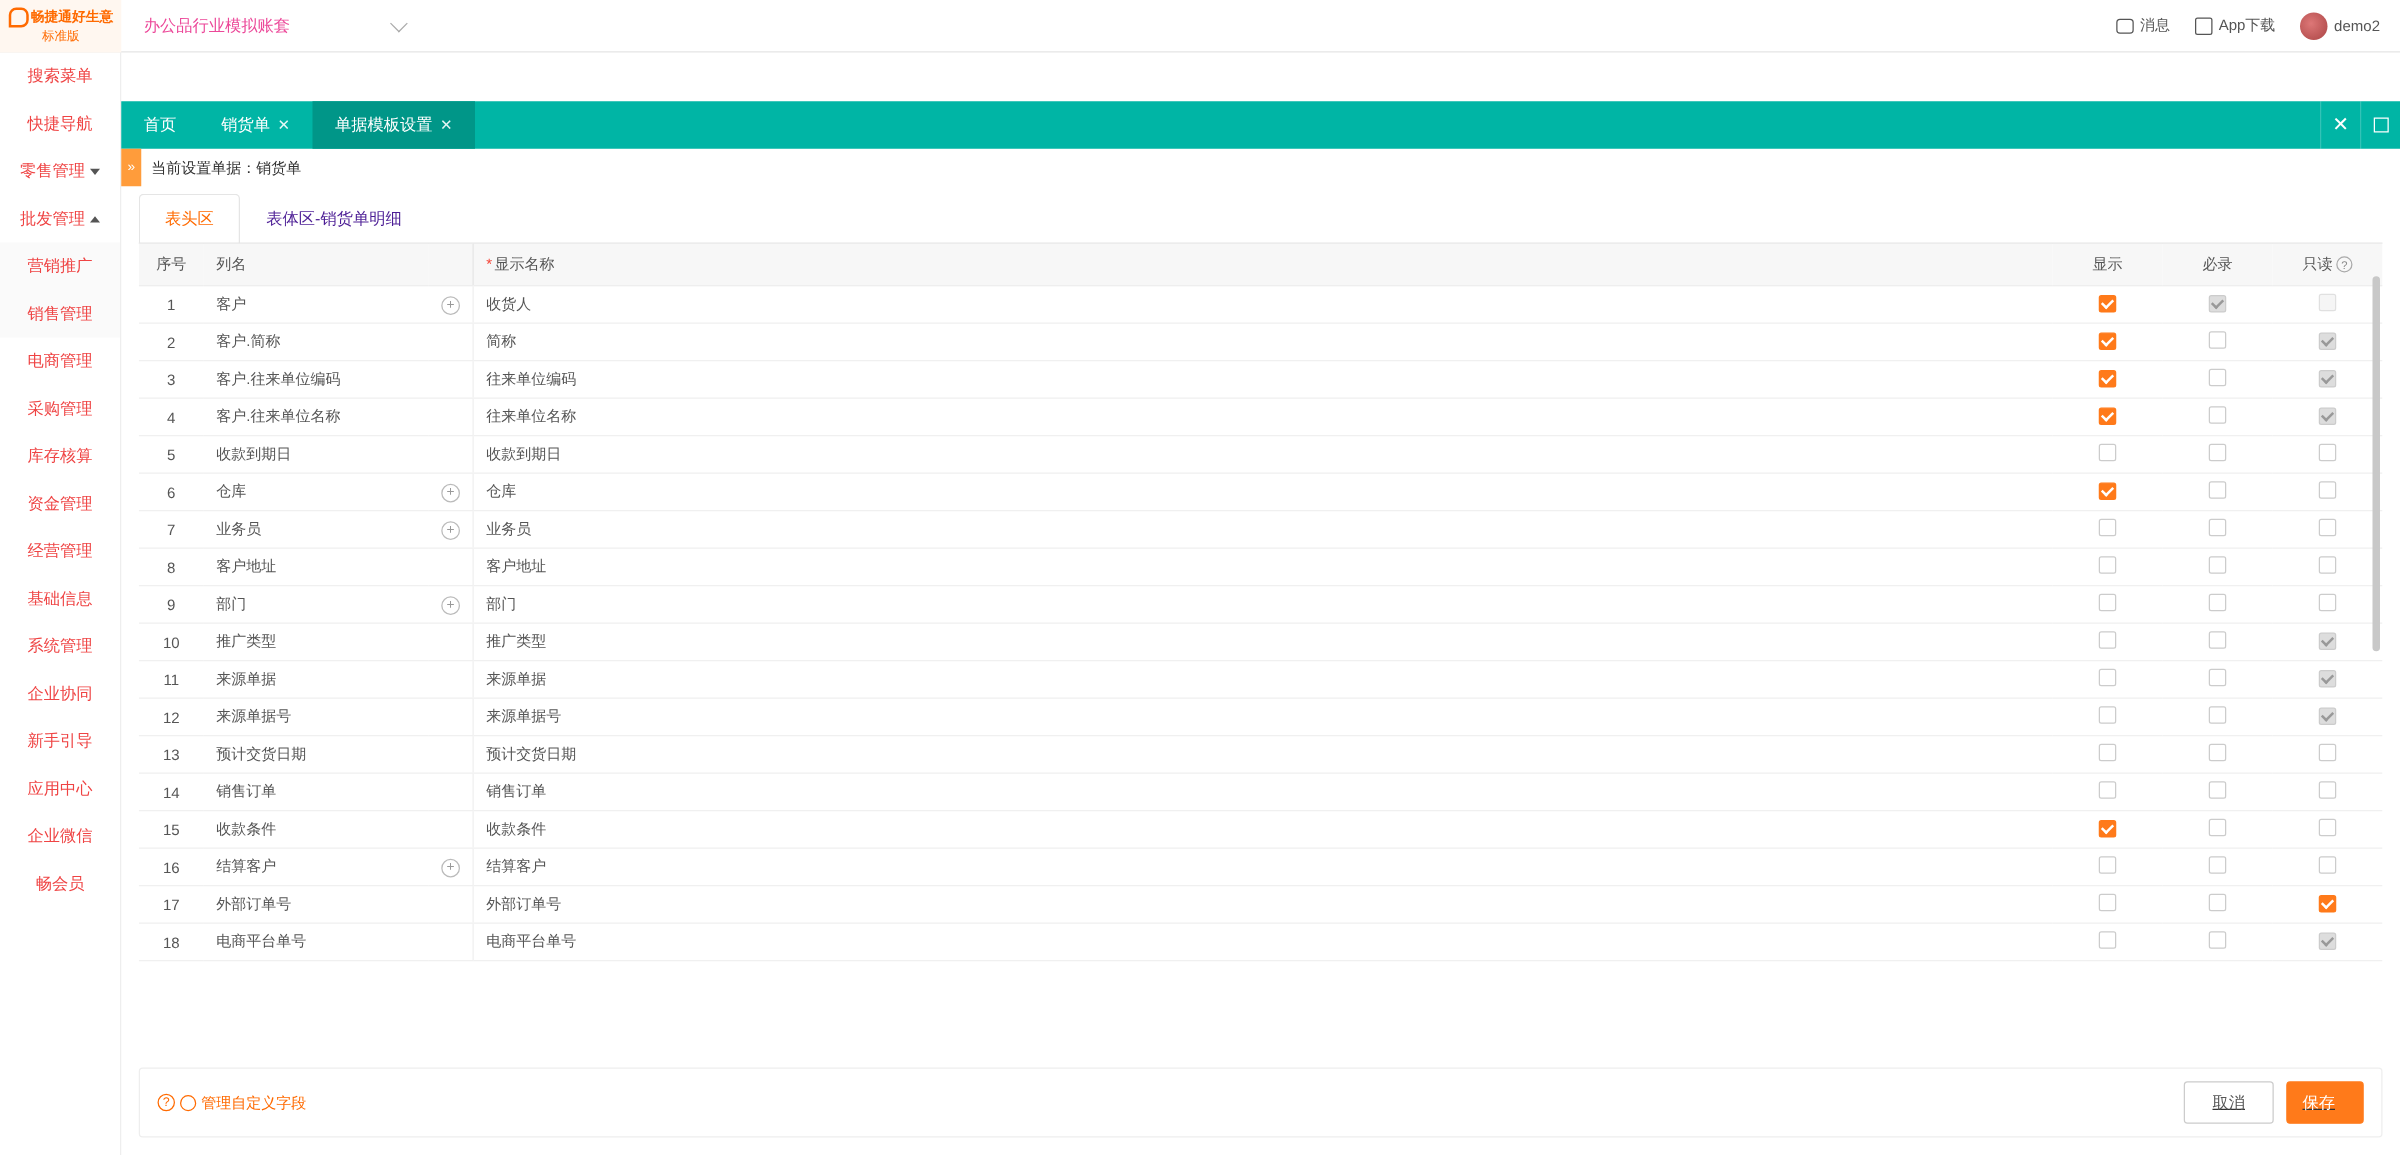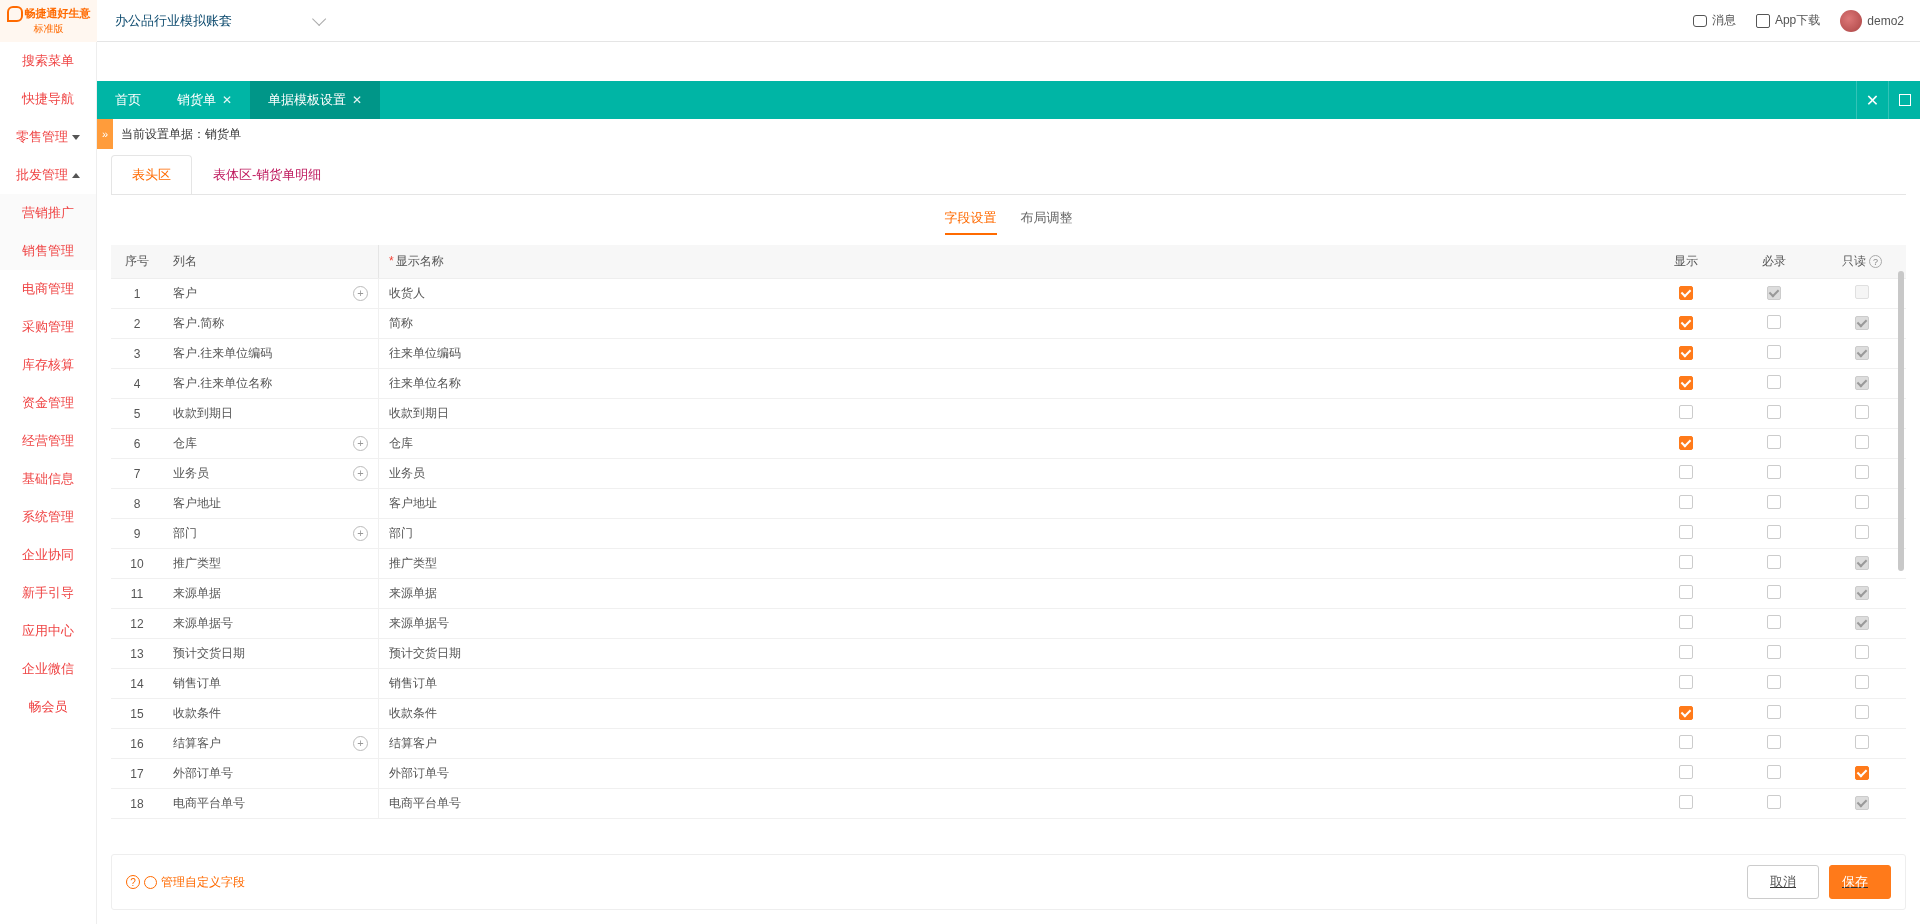--- a/index.html
+++ b/index.html
@@ -5,21 +5,21 @@
 * { box-sizing: border-box; margin: 0; padding: 0; }
 body { font-family: "Microsoft YaHei", Arial, sans-serif; font-size: 12px; color: #333; background: #fff; overflow: hidden; }
 
 
 .topbar { height: 42px; display: flex; align-items: center; border-bottom: 1px solid #e5e5e5; padding: 0 16px 0 0; }
 .logo-block { width: 97px; height: 42px; background: #fff7f0; display: flex; flex-direction: column; align-items: center; justify-content: center; color: #ff6a00; font-family: Liberation Serif, serif; }
 .logo-row { display: flex; align-items: center; gap: 2px; }
 .logo-b { width: 16px; height: 16px; border: 2px solid #ff6a00; border-radius: 6px 6px 6px 0; display: inline-block; }
 .logo-text { font-size: 11px; font-weight: bold; }
 .logo-sub { font-size: 10px; color: #ff6a00; }
-.account-sel { margin-left: 18px; color: #0c4a6e; font-size: 13px; display: flex; align-items: center; gap: 80px; }
+.account-sel { margin-left: 18px; color: #ec4899; font-size: 13px; display: flex; align-items: center; gap: 80px; }
 .chev-down { width: 10px; height: 10px; border-right: 1px solid #aaa; border-bottom: 1px solid #aaa; transform: rotate(45deg) translateY(-3px); display: inline-block; }
 .topbar-right { margin-left: auto; display: flex; align-items: center; gap: 20px; color: #555; }
 .tb-item { display: flex; align-items: center; gap: 5px; cursor: pointer; }
 .icon-box { width: 14px; height: 14px; border: 1.5px solid #555; border-radius: 2px; display: inline-block; }
 .icon-bubble { width: 14px; height: 12px; border: 1.5px solid #555; border-radius: 3px; position: relative; display: inline-block; }
 .avatar { width: 22px; height: 22px; border-radius: 50%; background: radial-gradient(circle at 40% 40%, #d77, #a44); display: inline-block; }
 
 
 .main { display: flex; height: calc(100vh - 42px); }
 .sidebar { width: 97px; border-right: 1px solid #eee; overflow-y: auto; }
@@ -43,21 +43,21 @@
 
 .ctx-row { height: 30px; display: flex; align-items: center; font-size: 12px; color: #333; }
 .ctx-handle { width: 16px; height: 30px; background: #ff9c3b; display: flex; align-items: center; justify-content: center; color: #fff; margin-right: 8px;}
 .dbl-chev { font-size: 11px; }
 
 
 .page { padding: 0 14px 14px 14px; flex: 1; display: flex; flex-direction: column; min-height: 0; }
 
 
 .inner-tabs { display: flex; margin-top: 6px; }
-.inner-tab { padding: 10px 20px; font-size: 13px; color: #be185d; cursor: pointer; border: 1px solid transparent; }
+.inner-tab { padding: 10px 20px; font-size: 13px; color: #4c1d95; cursor: pointer; border: 1px solid transparent; }
 .inner-tab.active { color: #ff6a00; border: 1px solid #e5e5e5; border-bottom-color: #fff; border-radius: 4px 4px 0 0; background: #fff; }
 .inner-tab-line { border-bottom: 1px solid #e5e5e5; margin-top: -1px; }
 
 
 .sub-tabs { display: flex; justify-content: center; gap: 24px; padding: 14px 0 10px 0; font-size: 13px;}
 .sub-tab { color: #666; cursor: pointer; padding-bottom: 6px; }
 .sub-tab.active { color: #ff6a00; border-bottom: 2px solid #ff6a00; }
 
 
 .table-wrap { flex: 1; overflow: auto; position: relative; }
@@ -219,24 +219,20 @@
     </div>
 
     <div class="page">
 
       <div class="inner-tabs" id="inner-tabs">
           <div class="inner-tab active">表头区</div>
           <div class="inner-tab">表体区-销货单明细</div>
         </div>
       <div class="inner-tab-line"></div>
 
-      <div class="sub-tabs" id="sub-tabs">
-          <div class="sub-tab active">字段设置</div>
-          <div class="sub-tab">布局调整</div>
-        </div>
 
       <div class="table-wrap">
         <table class="table">
           <thead>
             <tr>
               <th class="col-seq center">序号</th>
               <th class="col-name">列名</th>
               <th class="col-plus"></th>
               <th class="col-disp disp-name-cell"><span class="req-star">*</span><span>显示名称</span></th>
               <th class="col-chk center">显示</th>

